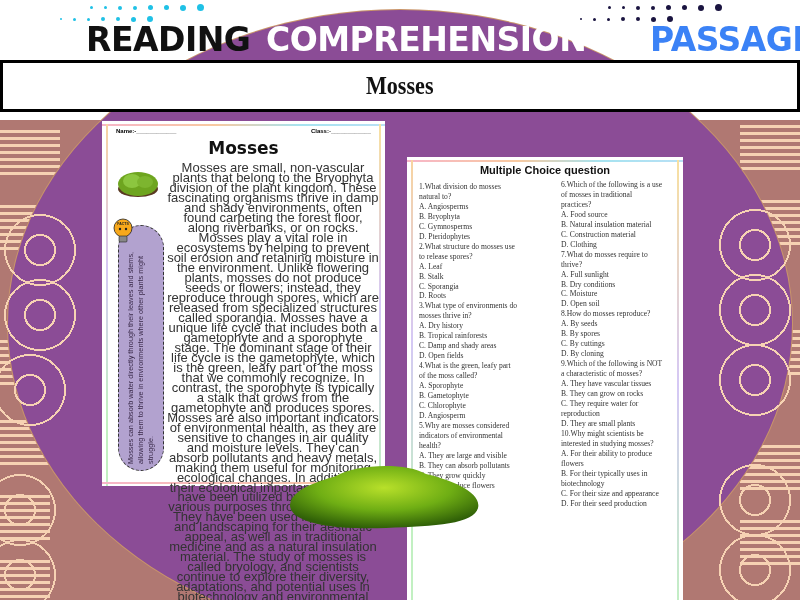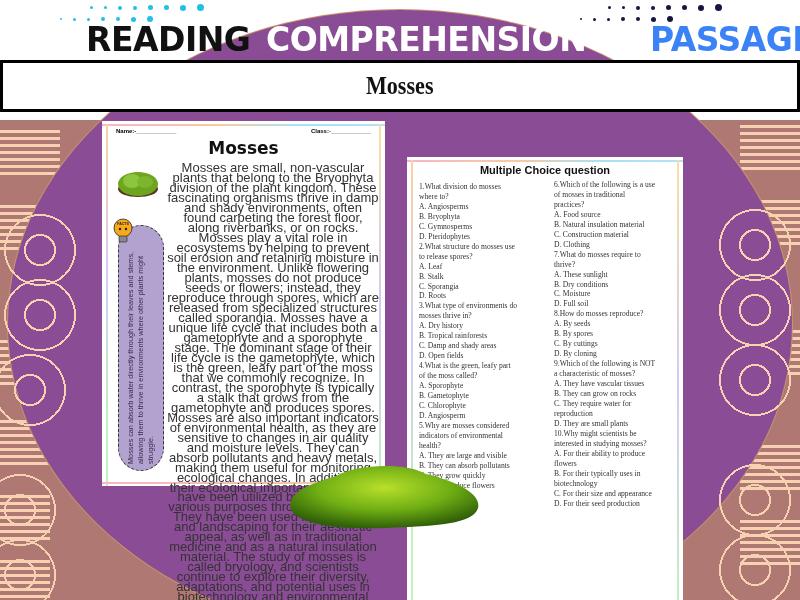--- a/index.html
+++ b/index.html
@@ -153,21 +153,21 @@
 </div>
 
 <div class="page page-right">
   <div class="border-top"></div>
   <div class="border-left"></div>
   <div class="border-right"></div>
   <div class="border-bottom"></div>
   <div class="mcq-title">Multiple Choice question</div>
   <div class="mcq-col" style="left:12px;" id="col1">
       <div>1.What division do mosses</div>
-      <div>where to?</div>
+      <div>natural to?</div>
       <div>A. Angiosperms</div>
       <div>B. Bryophyta</div>
       <div>C. Gymnosperms</div>
       <div>D. Pteridophytes</div>
       <div>2.What structure do mosses use</div>
       <div>to release spores?</div>
       <div>A. Leaf</div>
       <div>B. Stalk</div>
       <div>C. Sporangia</div>
       <div>D. Roots</div>
@@ -184,34 +184,34 @@
       <div>C. Chlorophyte</div>
       <div>D. Angiosperm</div>
       <div>5.Why are mosses considered</div>
       <div>indicators of environmental</div>
       <div>health?</div>
       <div>A. They are large and visible</div>
       <div>B. They can absorb pollutants</div>
       <div>C. They grow quickly</div>
       <div>D. They produce flowers</div>
     </div>
-  <div class="mcq-col" style="left:147px;top:23px;" id="col2">
+  <div class="mcq-col" style="left:154px;top:23px;" id="col2">
       <div>6.Which of the following is a use</div>
       <div>of mosses in traditional</div>
       <div>practices?</div>
       <div>A. Food source</div>
       <div>B. Natural insulation material</div>
       <div>C. Construction material</div>
       <div>D. Clothing</div>
       <div>7.What do mosses require to</div>
       <div>thrive?</div>
-      <div>A. These sunlight</div>
+      <div>A. Full sunlight</div>
       <div>B. Dry conditions</div>
       <div>C. Moisture</div>
-      <div>D. Full soil</div>
+      <div>D. Open soil</div>
       <div>8.How do mosses reproduce?</div>
       <div>A. By seeds</div>
       <div>B. By spores</div>
       <div>C. By cuttings</div>
       <div>D. By cloning</div>
       <div>9.Which of the following is NOT</div>
       <div>a characteristic of mosses?</div>
       <div>A. They have vascular tissues</div>
       <div>B. They can grow on rocks</div>
       <div>C. They require water for</div>

